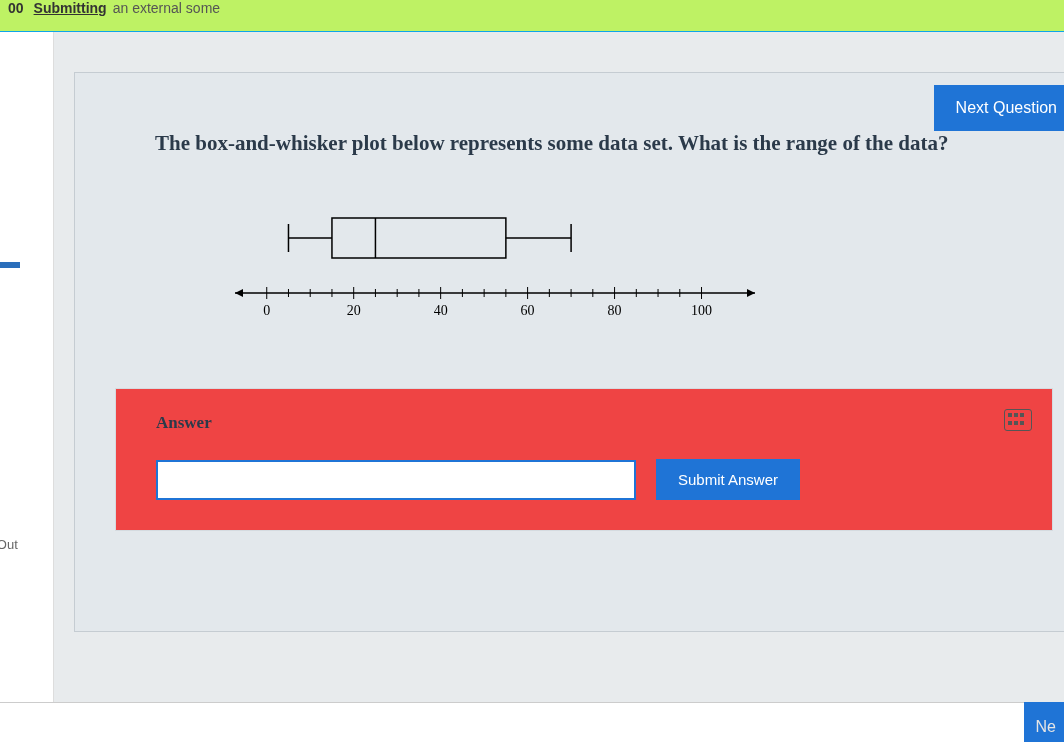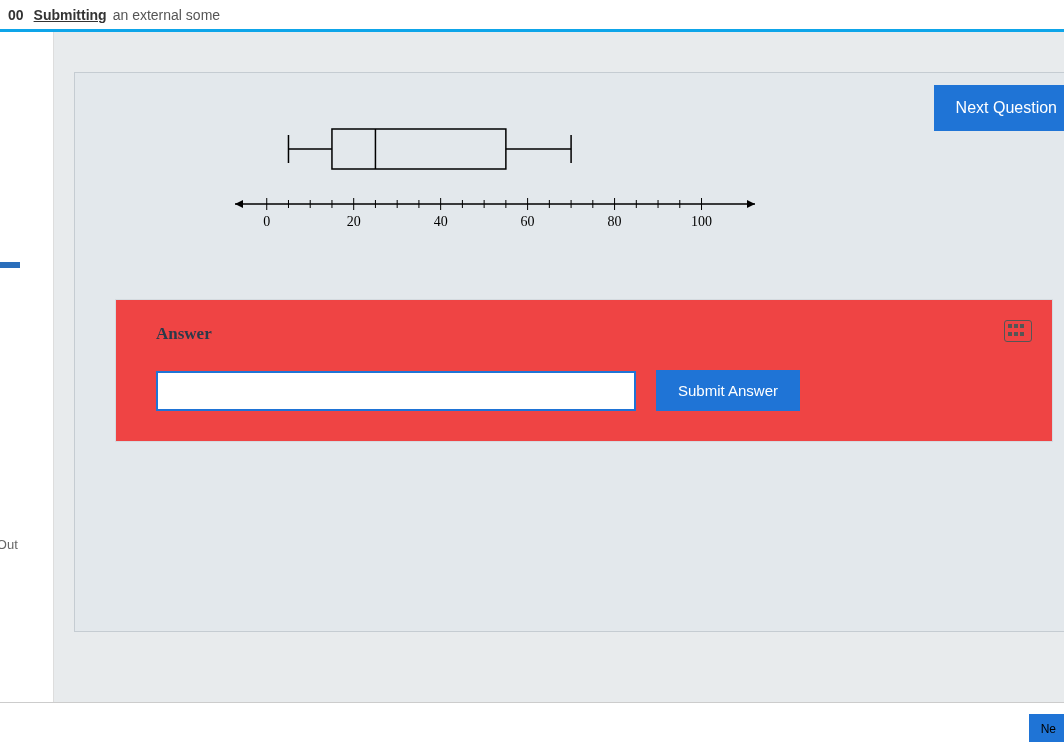--- a/index.html
+++ b/index.html
@@ -6,24 +6,24 @@
   body {
     font-family: Georgia, 'Times New Roman', serif;
     background: #e8ebed;
     width: 1064px;
     height: 750px;
     overflow: hidden;
     position: relative;
   }
   .top-bar {
     height: 32px;
-    background: #ffffff;
-    border-bottom: 3px solid #0ea5e9;
+    background: #bef264;
+    border-bottom: 1px solid #0ea5e9;
     display: flex;
-    align-items: center;
+    align-items: flex-start;
     padding: 0 8px;
     font-family: Arial, sans-serif;
     font-size: 14px;
     color: #333;
   }
   .top-bar .pre { font-weight: bold; margin-right: 10px; }
   .top-bar .sub { font-weight: bold; margin-right: 6px; text-decoration: underline; }
   .top-bar .ext { color: #555; }
   .left-rail {
     position: absolute;
@@ -161,24 +161,24 @@
     left: 0; right: 0; bottom: 0;
     height: 48px;
     background: #fff;
     border-top: 1px solid #ccc;
   }
   .bottom-bar .ne {
     position: absolute;
     right: 0;
     bottom: 8px;
     background: #1f74d6;
-    color: #000000;
-    font-family: Arial, sans-serif;
-    font-size: 12px;
-    padding: 8px 8px 6px 12px;
+    color: #e5e5e5;
+    font-family: Arial, sans-serif;
+    font-size: 16px;
+    padding: 16px 8px 6px 12px;
     border: none;
   }
   svg { display: block; }
 </style>
 </head>
 <body>
 
 <div class="top-bar">
   <span class="pre">00</span>
   <span class="sub">Submitting</span>
@@ -187,20 +187,21 @@
 
 <div class="left-rail">
   <div class="mark"></div>
   <div class="out">g Out</div>
   <div class="hashcode">a7bffdb5f</div>
 </div>
 
 <div class="content">
   <div class="question-panel">
     <button class="next-btn">Next Question</button>
+    <div class="prompt">The box-and-whisker plot below represents some data set. What is the range of the data?</div>
 
     <div class="plot-wrap">
       <svg id="boxplot-svg" width="560" height="130">
           <line x1="20" y1="95" x2="540" y2="95" stroke="#000" stroke-width="1.5"></line>
           <polygon points="20,95 28,91 28,99" fill="#000"></polygon>
           <polygon points="540,95 532,91 532,99" fill="#000"></polygon>
           <line x1="51.73913043478261" y1="89" x2="51.73913043478261" y2="101" stroke="#000" stroke-width="1"></line>
           <line x1="73.47826086956522" y1="91" x2="73.47826086956522" y2="99" stroke="#000" stroke-width="1"></line>
           <line x1="95.21739130434783" y1="91" x2="95.21739130434783" y2="99" stroke="#000" stroke-width="1"></line>
           <line x1="116.95652173913044" y1="91" x2="116.95652173913044" y2="99" stroke="#000" stroke-width="1"></line>

